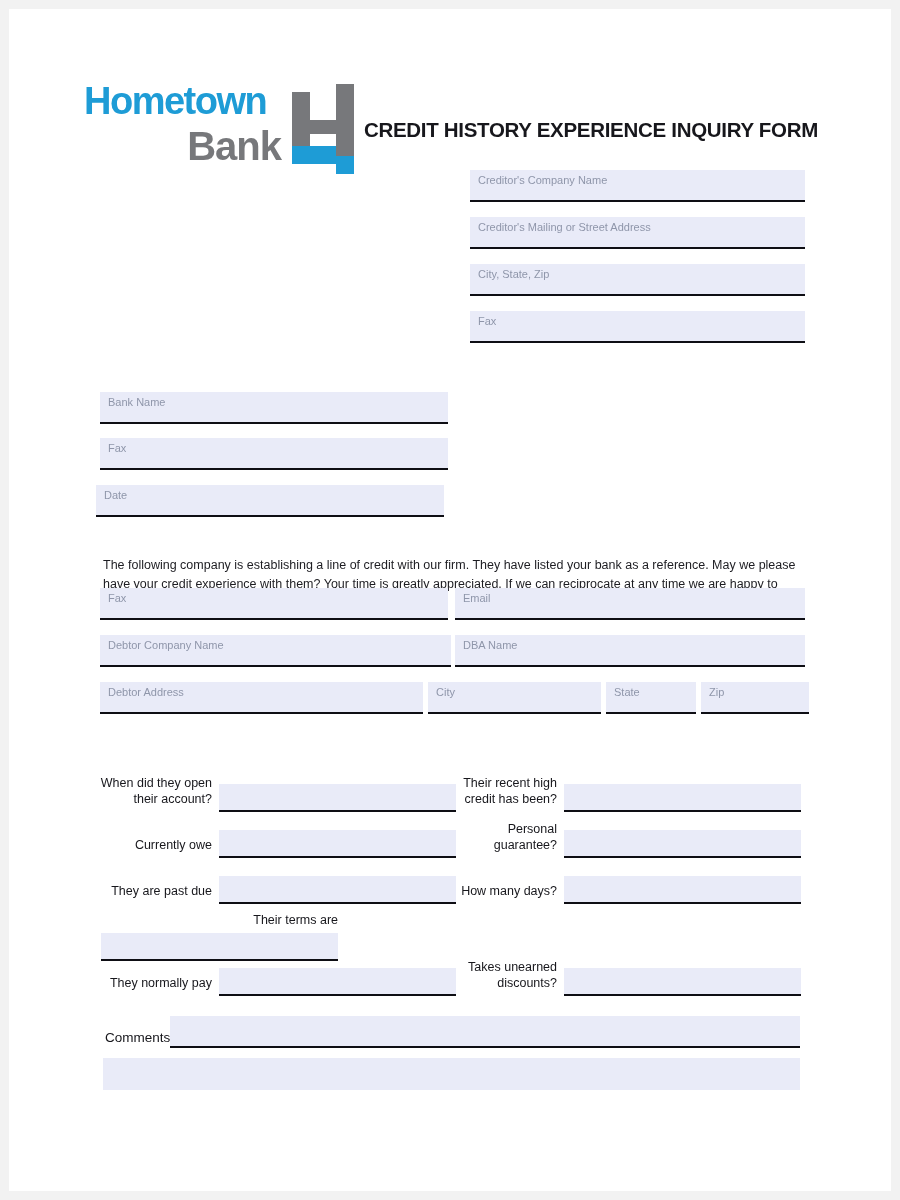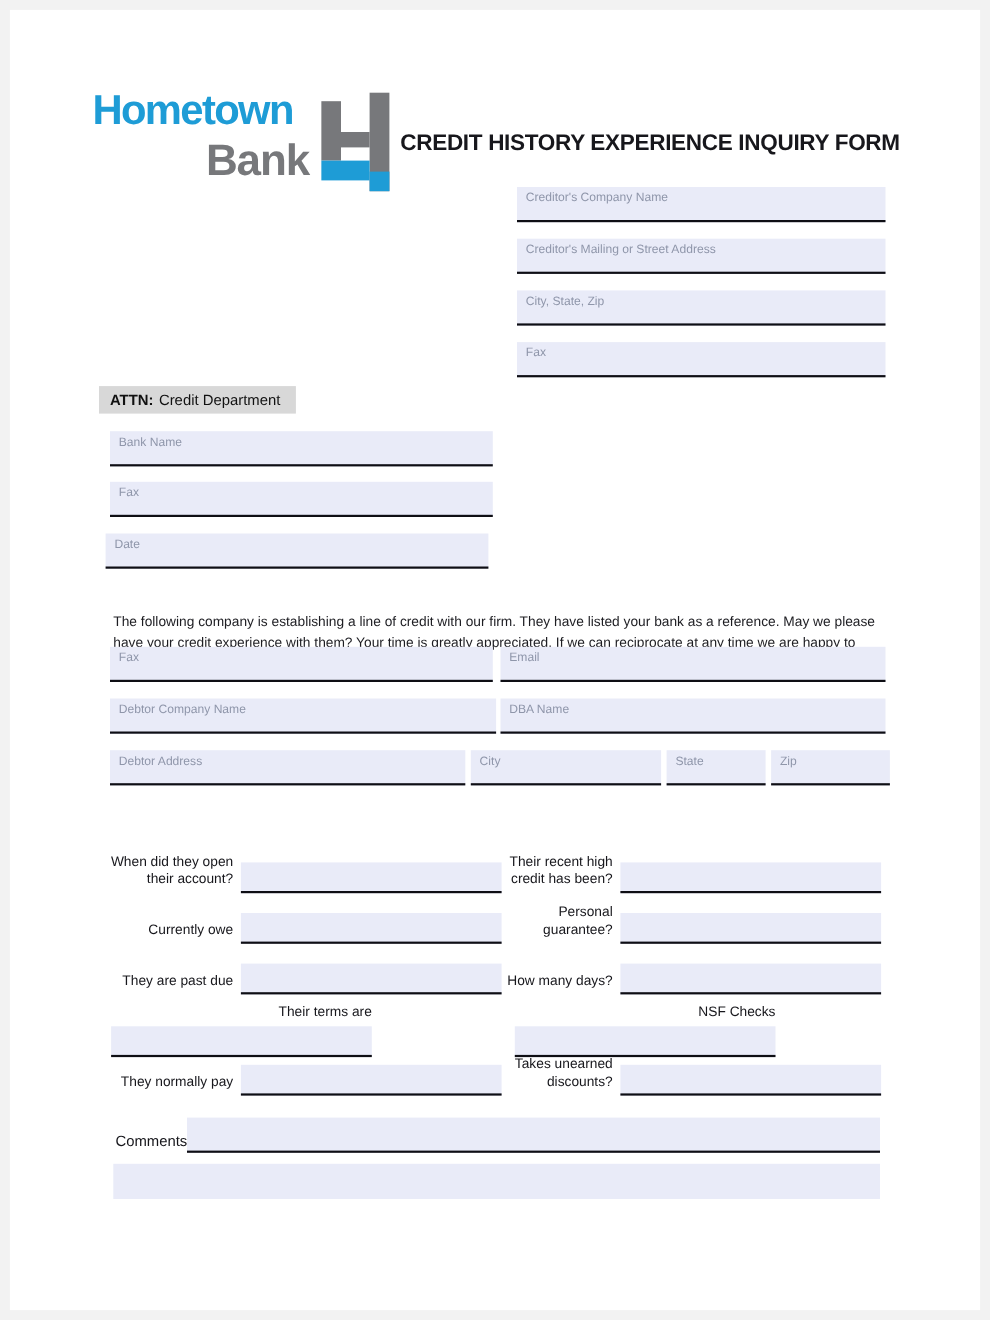--- a/index.html
+++ b/index.html
@@ -100,23 +100,20 @@
   <div class="field cred-2">
     <input type="text" placeholder="Creditor's Mailing or Street Address" style="">
   </div>
   <div class="field cred-3">
     <input type="text" placeholder="City, State, Zip" style="">
   </div>
   <div class="field cred-4">
     <input type="text" placeholder="Fax" style="">
   </div>
 
-  <div class="attn">
-    <span class="attn-bold">ATTN:</span><span class="attn-text">Credit Department</span>
-  </div>
 
   <div class="field bank-1">
     <input type="text" placeholder="Bank Name" style="">
   </div>
   <div class="field bank-2">
     <input type="text" placeholder="Fax" style="">
   </div>
   <div class="field bank-3">
     <input type="text" placeholder="Date" style="">
   </div>
@@ -174,24 +171,20 @@
     <input type="text" style="">
   </div>
   <div class="q-row q-right qr-2">
     <div class="q-label">Personal guarantee?</div>
     <input type="text" style="">
   </div>
   <div class="q-row q-right qr-3">
     <div class="q-label">How many days?</div>
     <input type="text" style="">
   </div>
-  <div class="q-row q-right qr-4">
-    <div class="q-label">NSF Checks</div>
-    <input type="text" style="">
-  </div>
   <div class="q-row q-right qr-5">
     <div class="q-label">Takes unearned discounts?</div>
     <input type="text" style="">
   </div>
 
   <div class="comments-label">Comments</div>
   <div class="field comments-line">
     <input type="text" style="">
   </div>
   <div class="comments-box">

